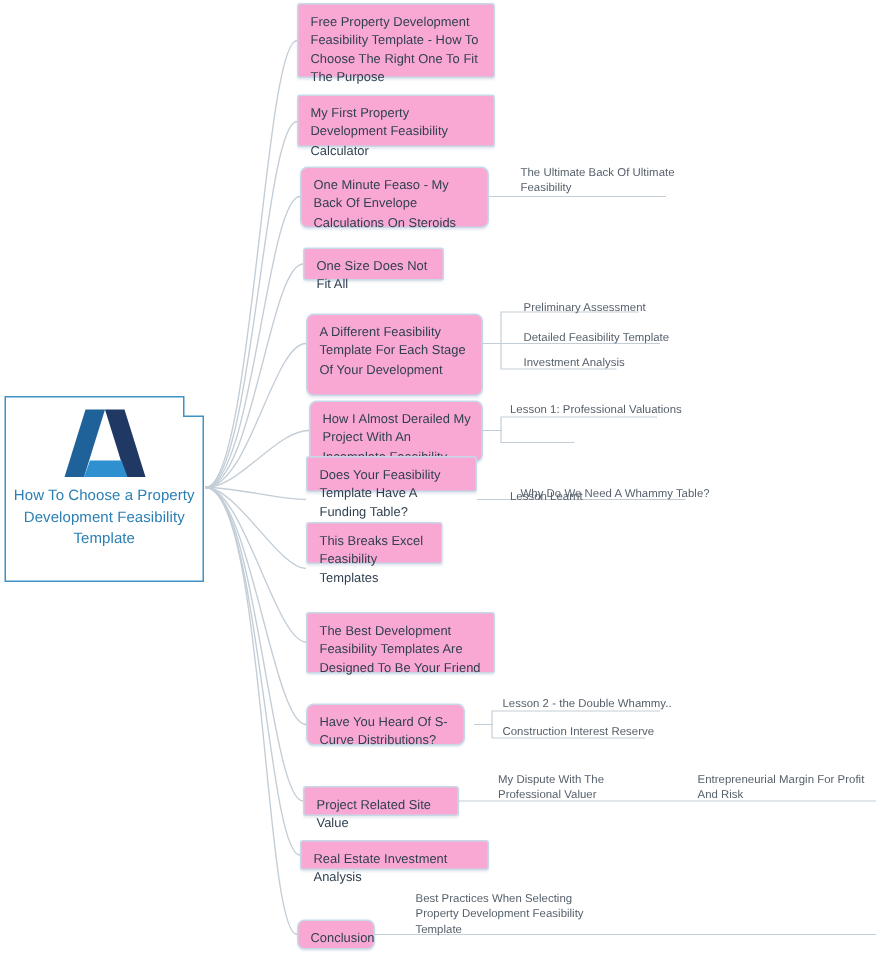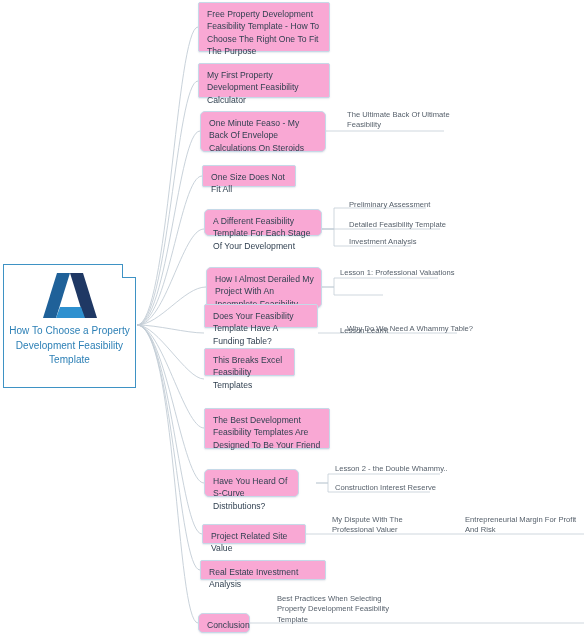--- a/index.html
+++ b/index.html
@@ -164,31 +164,31 @@
   </div>
 
   <div class="node" style="left:198px; top:2px; width:132px; height:50px;">Free Property Development Feasibility Template - How To Choose The Right One To Fit The Purpose</div>
 
   <div class="node" style="left:198px; top:63px; width:132px; height:35px;">My First Property Development Feasibility Calculator</div>
 
   <div class="node rounded" style="left:200px; top:111px; width:126px; height:41px;">One Minute Feaso - My Back Of Envelope Calculations On Steroids</div>
 
   <div class="node" style="left:202px; top:165px; width:94px; height:22px;">One Size Does Not Fit All</div>
 
-  <div class="node rounded" style="left:204px; top:209px; width:118px; height:27px;">A Different Feasibility Template For Each Stage Of Your Development</div>
+  <div class="node rounded" style="left:204px; top:209px; width:118px; height:55px;">A Different Feasibility Template For Each Stage Of Your Development</div>
 
   <div class="node rounded" style="left:206px; top:267px; width:116px; height:41px;">How I Almost Derailed My Project With An Incomplete Feasibility Template</div>
 
   <div class="node" style="left:204px; top:304px; width:114px; height:24px;">Does Your Feasibility Template Have A Funding Table?</div>
 
   <div class="node" style="left:204px; top:348px; width:91px; height:28px;">This Breaks Excel Feasibility Templates</div>
 
   <div class="node" style="left:204px; top:408px; width:126px; height:41px;">The Best Development Feasibility Templates Are Designed To Be Your Friend</div>
 
-  <div class="node rounded" style="left:204px; top:469px; width:95px; height:28px;">Have You Heard Of S-Curve Distributions?</div>
+  <div class="node rounded" style="left:204px; top:469px; width:106px; height:28px;">Have You Heard Of S-Curve Distributions?</div>
 
   <div class="node" style="left:202px; top:524px; width:104px; height:20px;">Project Related Site Value</div>
 
   <div class="node" style="left:200px; top:560px; width:126px; height:20px;">Real Estate Investment Analysis</div>
 
   <div class="node rounded" style="left:198px; top:613px; width:52px; height:20px;text-align:center;">Conclusion</div>
 
   <div class="sublabel" style="left:345px; top:110px; width:108px;">The Ultimate Back Of Ultimate Feasibility</div>
 
   <div class="sublabel" style="left:347px; top:200px; width:110px;">Preliminary Assessment</div>

